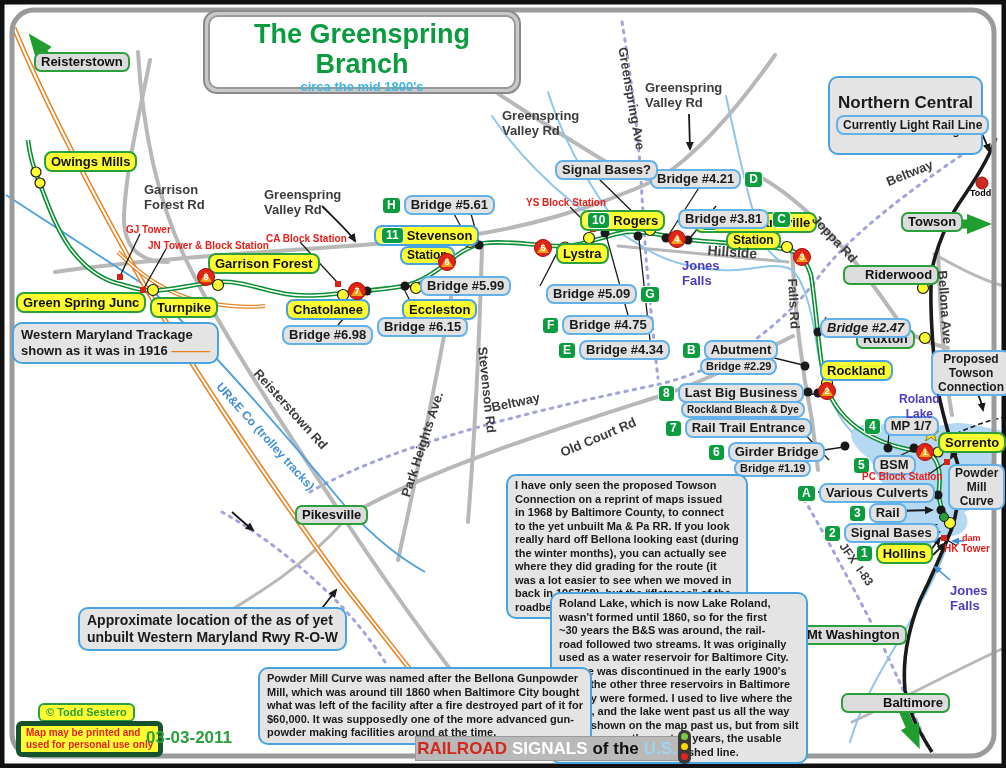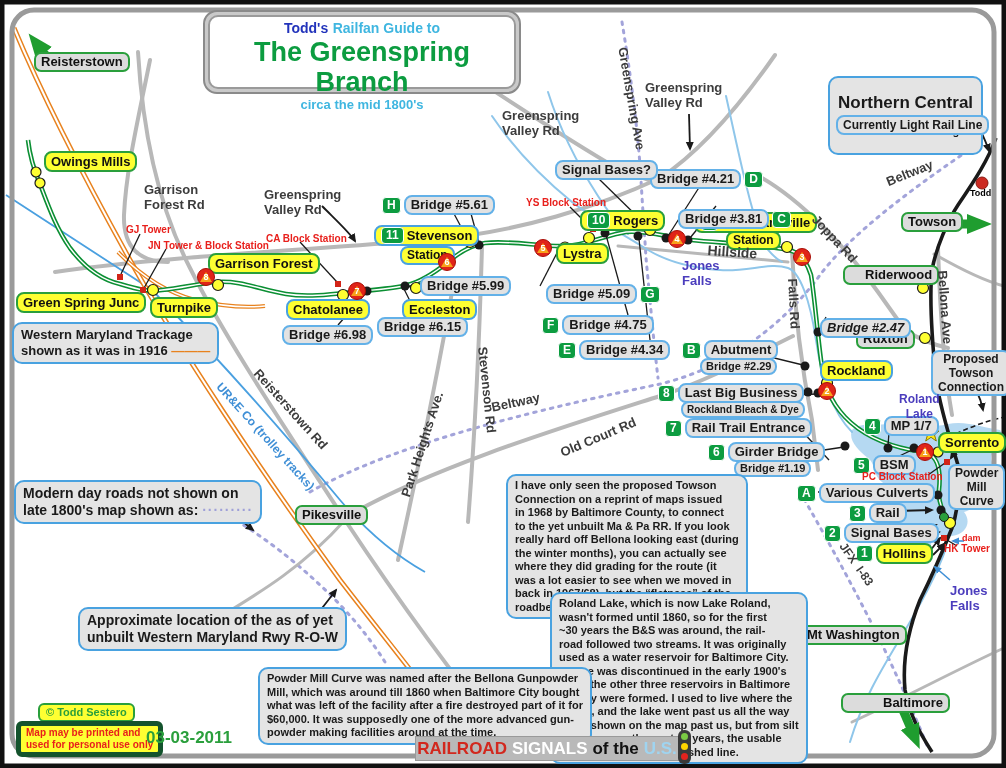--- a/index.html
+++ b/index.html
@@ -220,21 +220,20 @@
   <circle cx="982" cy="183" r="6" fill="#cc2a22" stroke="#8a1a12"></circle>
 
   <polygon points="931,425 933.4,431 939,431 934.5,435 936.3,441 931,437.3 925.7,441 927.5,435 923,431 928.6,431" fill="#ffe612" stroke="#8a7a00" stroke-width="1"></polygon>
 
   <rect x="12" y="10" width="982" height="746" rx="22" fill="none" stroke="#9a9a9a" stroke-width="5"></rect>
   <rect x="2" y="2" width="1002" height="764" fill="none" stroke="#111" stroke-width="5"></rect>
 </svg>
 
 <div class="abs" id="title-plate">
   <div id="title-inner">
-    <div><span class="t-todds">Todd's</span> <span class="t-railfan">Railfan Guide to</span></div>
     <div class="t-main">The Greenspring Branch</div>
     <div class="t-sub">circa the mid 1800's</div>
   </div>
 </div>
 
 <div class="abs place-lbl" style="left:34px;top:52px;">Reisterstown</div>
 <div class="abs place-lbl" style="left:901px;top:212px;">Towson</div>
 <div class="abs place-lbl" style="left:841px;top:693px;padding-left:40px;">Baltimore</div>
 <div class="abs place-lbl" style="left:843px;top:265px;padding-left:20px;">Riderwood</div>
 <div class="abs place-lbl" style="left:856px;top:329px;">Ruxton</div>
@@ -409,22 +408,20 @@
     </div>
 <div class="pm" style="left:348px;top:282px;">
       <span>7</span>
     </div>
 <div class="pm" style="left:197px;top:268px;">
       <span>8</span>
     </div>
 
 <div class="abs note-box" style="left:12px;top:322px;font-size:13px;line-height:16px;"><span>Western Maryland Trackage
 shown as it was in 1916 </span><span class="dash-sample">———</span></div>
-<div class="abs note-box" style="left:14px;top:480px;font-size:14px;line-height:17px;"><span>Modern day roads not shown on
-late 1800's map shown as: </span><span class="dots-sample">·········</span></div>
 <div class="abs note-box" style="left:78px;top:607px;font-size:14px;line-height:17px;">Approximate location of the as of yet
 unbuilt Western Maryland Rwy R-O-W</div>
 <div class="abs note-box" style="left:506px;top:474px;">I have only seen the proposed Towson
 Connection on a reprint of maps issued
 in 1968 by Baltimore County, to connect
 to the yet unbuilt Ma &amp; Pa RR.  If you look
 really hard off Bellona looking east (during
 the winter months), you can actually see
 where they did grading for the route (it
 was a lot easier to see when we moved in

